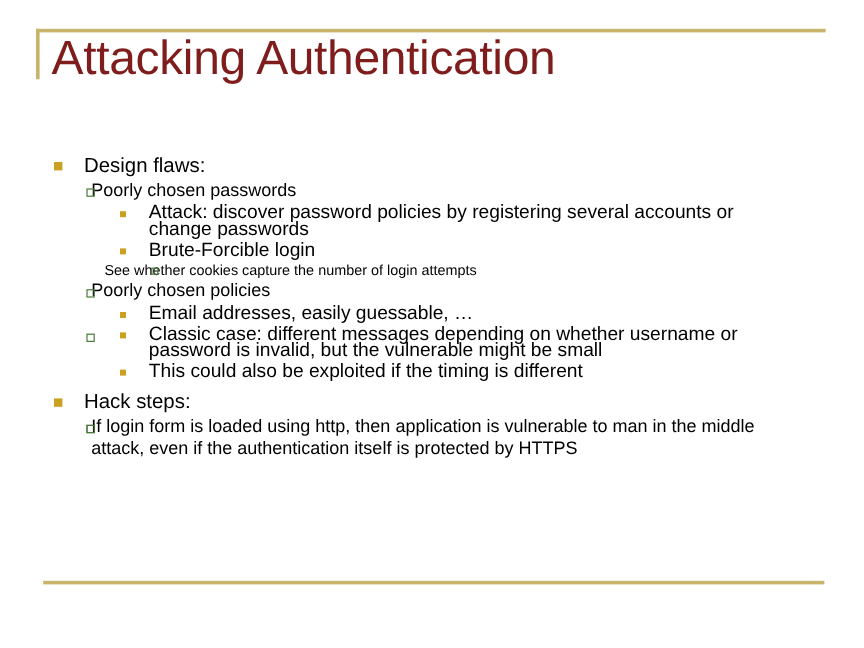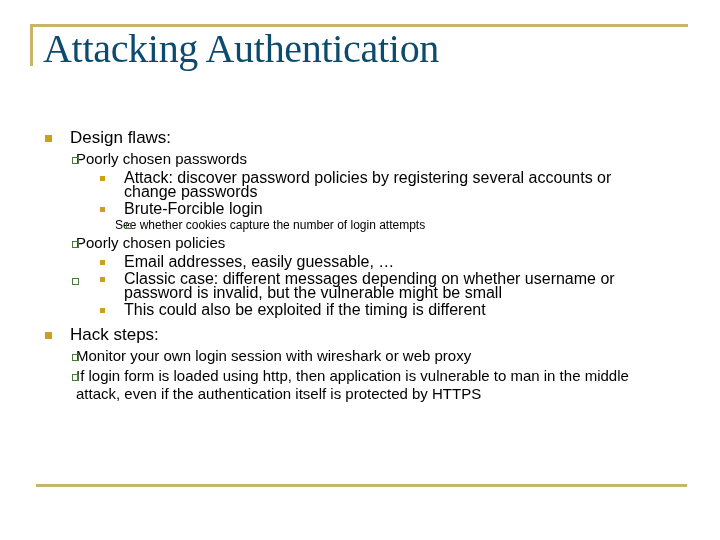--- a/index.html
+++ b/index.html
@@ -1,26 +1,26 @@
 <!DOCTYPE html>
 <html><head>
 <meta charset="utf-8">
 <style>
   html, body { margin:0; padding:0; }
   body { width:720px; height:540px; background:#ffffff; position:relative; overflow:hidden; font-family:"Liberation Sans", sans-serif; color:#000; }
   .frame-top { position:absolute; left:30px; top:24px; width:658px; height:3px; background:#c8b46a; }
   .frame-left { position:absolute; left:30px; top:24px; width:3px; height:42px; background:#c8b46a; }
   .frame-bottom { position:absolute; left:36px; top:484px; width:651px; height:3px; background:#c8b46a; }
-  .title { position:absolute; left:43px; top:25px; font-family:Liberation Serif, serif; font-size:40px; color:#0c4a6e; letter-spacing:-0.3px; line-height:48px; white-space:nowrap; }
+  .title { position:absolute; left:43px; top:25px; font-family:Liberation Sans, sans-serif; font-size:40px; color:#7f1d1d; letter-spacing:-0.3px; line-height:48px; white-space:nowrap; }
   .content { position:absolute; left:0; top:126px; width:720px; }
   .item { position:relative; }
   .lvl1 { padding-left:70px; font-size:17px; line-height:20px; margin-top:2px; }
   .lvl2 { padding-left:76px; font-size:15px; line-height:18px; margin-top:2px; }
   .lvl3 { padding-left:124px; font-size:16px; line-height:14px; margin-top:3px; width:540px; }
-  .lvl4 { padding-left:115px; font-size:12px; line-height:14px; margin-top:2px; }
+  .lvl4 { padding-left:87px; font-size:12px; line-height:14px; margin-top:2px; }
   .bullet { position:absolute; }
   .b-fill-big { width:7px; height:7px; background:#c9a020; left:45px; top:7px; }
   .b-hollow { width:5px; height:5px; border:1px solid #4a7a3a; left:72px; top:7px; }
   .b-fill-small { width:5px; height:5px; background:#c9a020; left:100px; top:5px; }
   .b-hollow-small { width:4px; height:4px; border:1px solid #4a7a3a; left:126px; top:5px; }
   .gap-hack { margin-top:8px; }
 </style>
 </head>
 <body>
 
@@ -67,21 +67,20 @@
   <div class="item lvl3">
     <span class="bullet b-fill-small"></span>
     <span>This could also be exploited if the timing is different</span>
   </div>
   <div class="item lvl1 gap-hack">
     <span class="bullet b-fill-big"></span>
     <span>Hack steps:</span>
   </div>
   <div class="item lvl2" style="width:560px;">
     <span class="bullet b-hollow"></span>
-    <span>Monitor your own login session with wireshark or web proxy</span>
   </div>
   <div class="item lvl2" style="width:580px;">
     <span class="bullet b-hollow"></span>
     <span>If login form is loaded using http, then application is vulnerable to man in the middle attack, even if the authentication itself is protected by HTTPS</span>
   </div>
 </div>
 
 <div class="frame-bottom"></div>
 
 </body></html>

